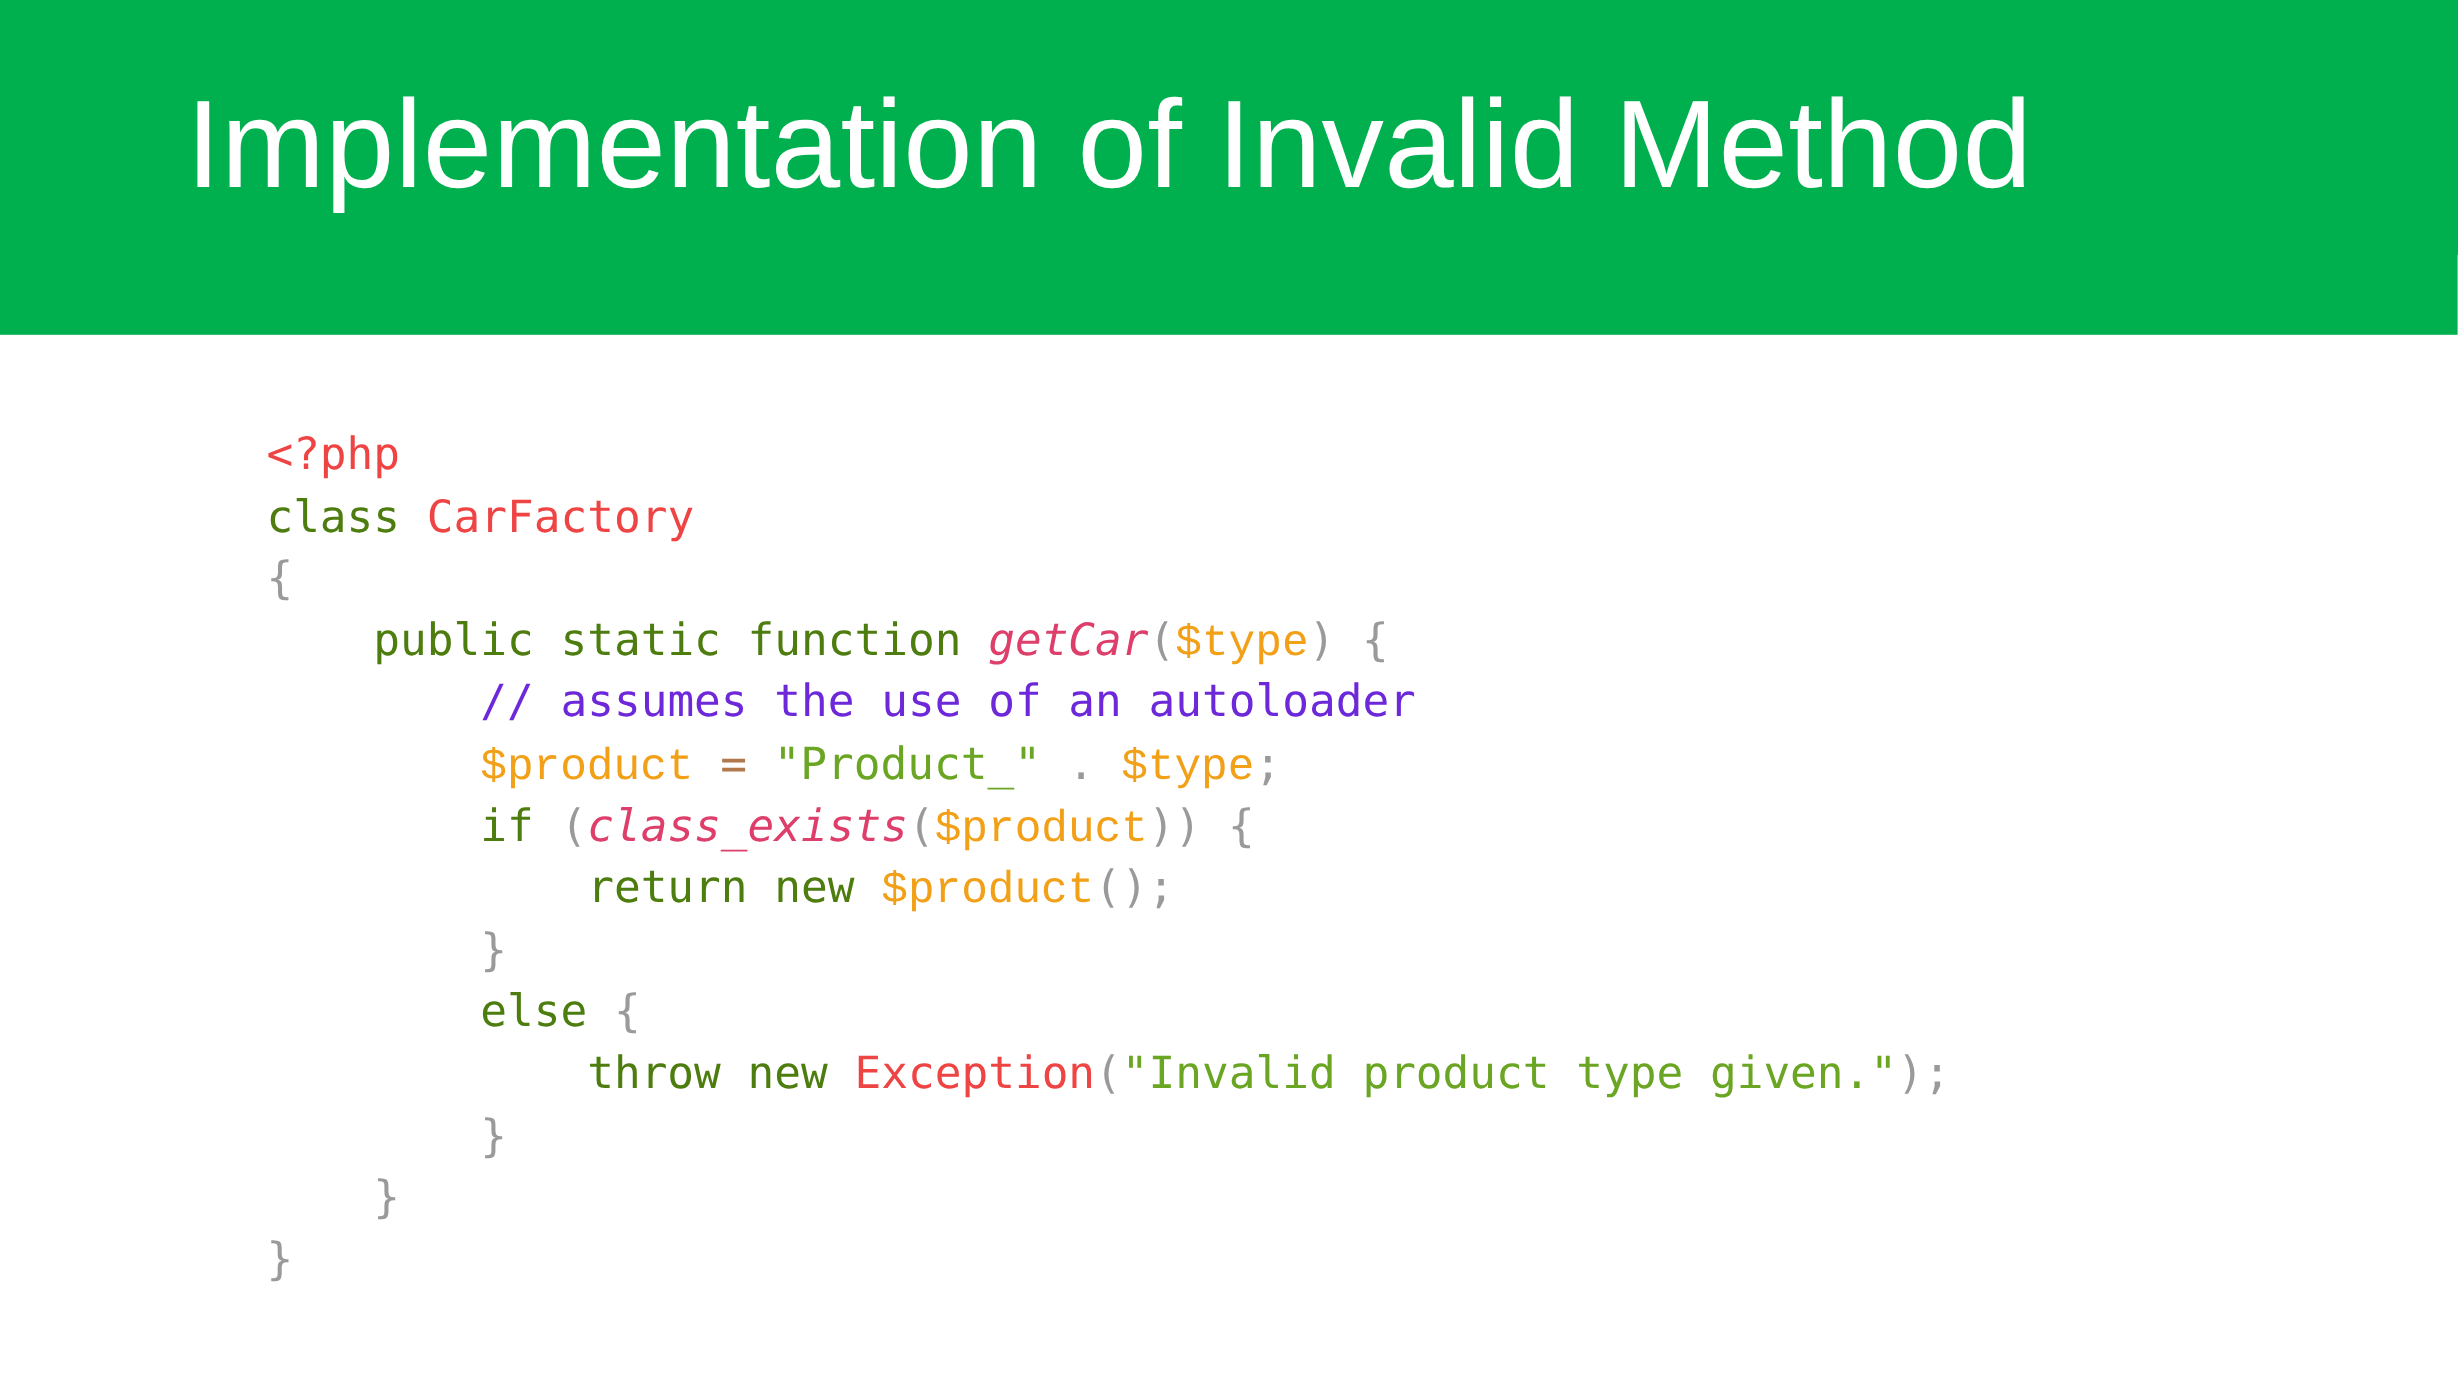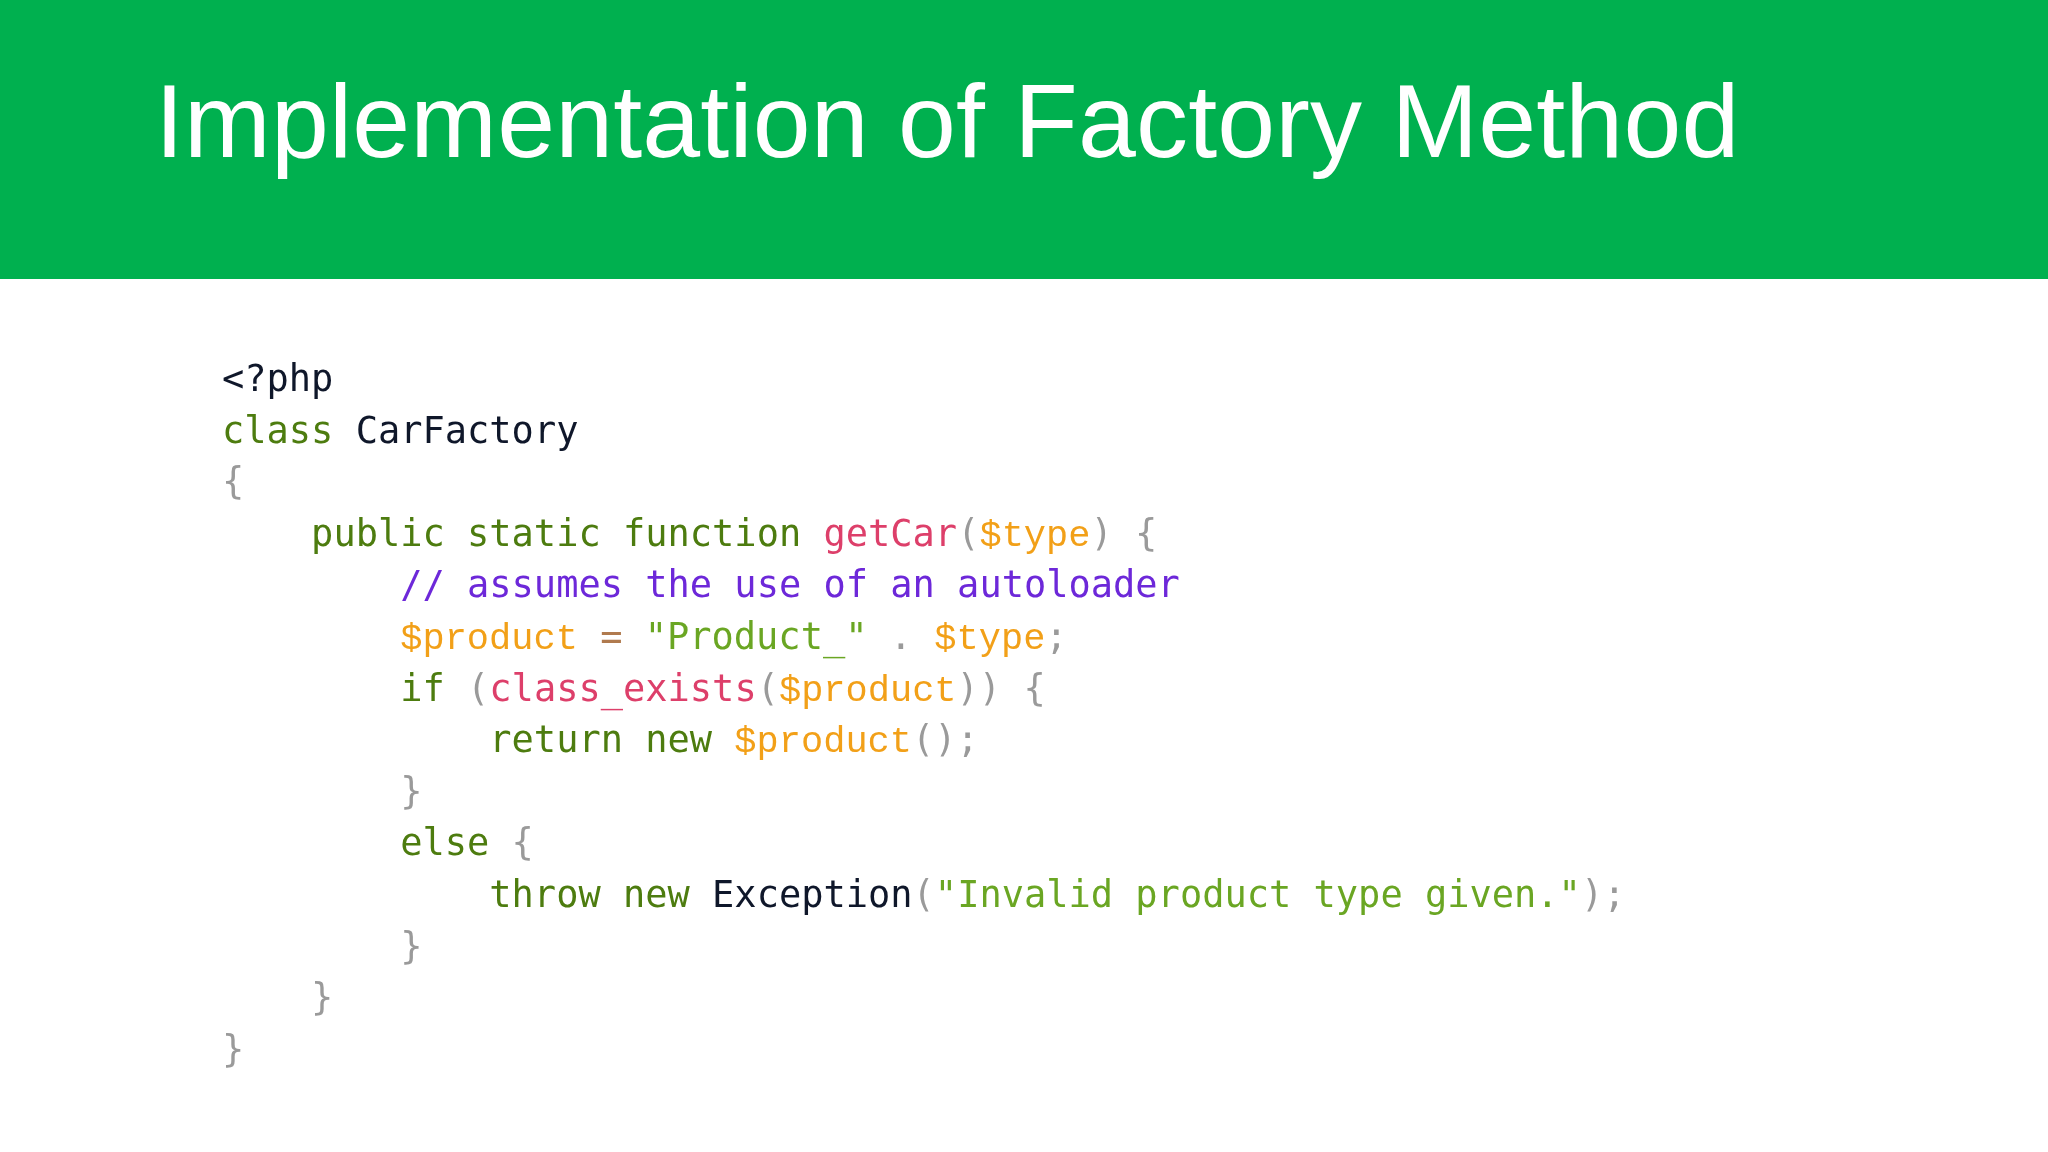--- a/index.html
+++ b/index.html
@@ -57,33 +57,33 @@
     white-space: pre;
     color: #404040;
   }
 
   .code-line {
     white-space: pre;
     height: 51.6px;
   }
 
   
-  .t-plain   { color: #0f172a; }
+  .t-plain   { color: #ef4444; }
   .t-kw      { color: #4d7c0f; }           
-  .t-fn      { color: #dd3f6a; }           
+  .t-fn      { color: #dd3f6a; font-style: italic; }           
   .t-var     { color: #f2a018; font-family: Liberation Mono, monospace; }           
   .t-str     { color: #6aa623; }           
   .t-comment { color: #6d28d9; }           
   .t-punct   { color: #9a9a9a; }           
   .t-op      { color: #b07a4e; }           
 </style>
 </head>
 <body>
 
 <div class="slide">
 
   <div class="title-banner">
-    <div class="slide-title">Implementation of Factory Method</div>
+    <div class="slide-title">Implementation of Invalid Method</div>
   </div>
 
   <div class="code-block"><div class="code-line"><span class="t-plain">&lt;?php</span></div><div class="code-line"><span class="t-kw">class</span><span class="t-plain"> </span><span class="t-plain">CarFactory</span></div><div class="code-line"><span class="t-punct">{</span></div><div class="code-line"><span>    </span><span class="t-kw">public</span><span class="t-plain"> </span><span class="t-kw">static</span><span class="t-plain"> </span><span class="t-kw">function</span><span class="t-plain"> </span><span class="t-fn">getCar</span><span class="t-punct">(</span><span class="t-var">$type</span><span class="t-punct">)</span><span class="t-plain"> </span><span class="t-punct">{</span></div><div class="code-line"><span>        </span><span class="t-comment">// assumes the use of an autoloader</span></div><div class="code-line"><span>        </span><span class="t-var">$product</span><span class="t-plain"> </span><span class="t-op">=</span><span class="t-plain"> </span><span class="t-str">"Product_"</span><span class="t-plain"> </span><span class="t-punct">.</span><span class="t-plain"> </span><span class="t-var">$type</span><span class="t-punct">;</span></div><div class="code-line"><span>        </span><span class="t-kw">if</span><span class="t-plain"> </span><span class="t-punct">(</span><span class="t-fn">class_exists</span><span class="t-punct">(</span><span class="t-var">$product</span><span class="t-punct">))</span><span class="t-plain"> </span><span class="t-punct">{</span></div><div class="code-line"><span>            </span><span class="t-kw">return</span><span class="t-plain"> </span><span class="t-kw">new</span><span class="t-plain"> </span><span class="t-var">$product</span><span class="t-punct">();</span></div><div class="code-line"><span>        </span><span class="t-punct">}</span></div><div class="code-line"><span>        </span><span class="t-kw">else</span><span class="t-plain"> </span><span class="t-punct">{</span></div><div class="code-line"><span>            </span><span class="t-kw">throw</span><span class="t-plain"> </span><span class="t-kw">new</span><span class="t-plain"> </span><span class="t-plain">Exception</span><span class="t-punct">(</span><span class="t-str">"Invalid product type given."</span><span class="t-punct">);</span></div><div class="code-line"><span>        </span><span class="t-punct">}</span></div><div class="code-line"><span>    </span><span class="t-punct">}</span></div><div class="code-line"><span class="t-punct">}</span></div></div>
 
 </div>
 
 </body></html>

